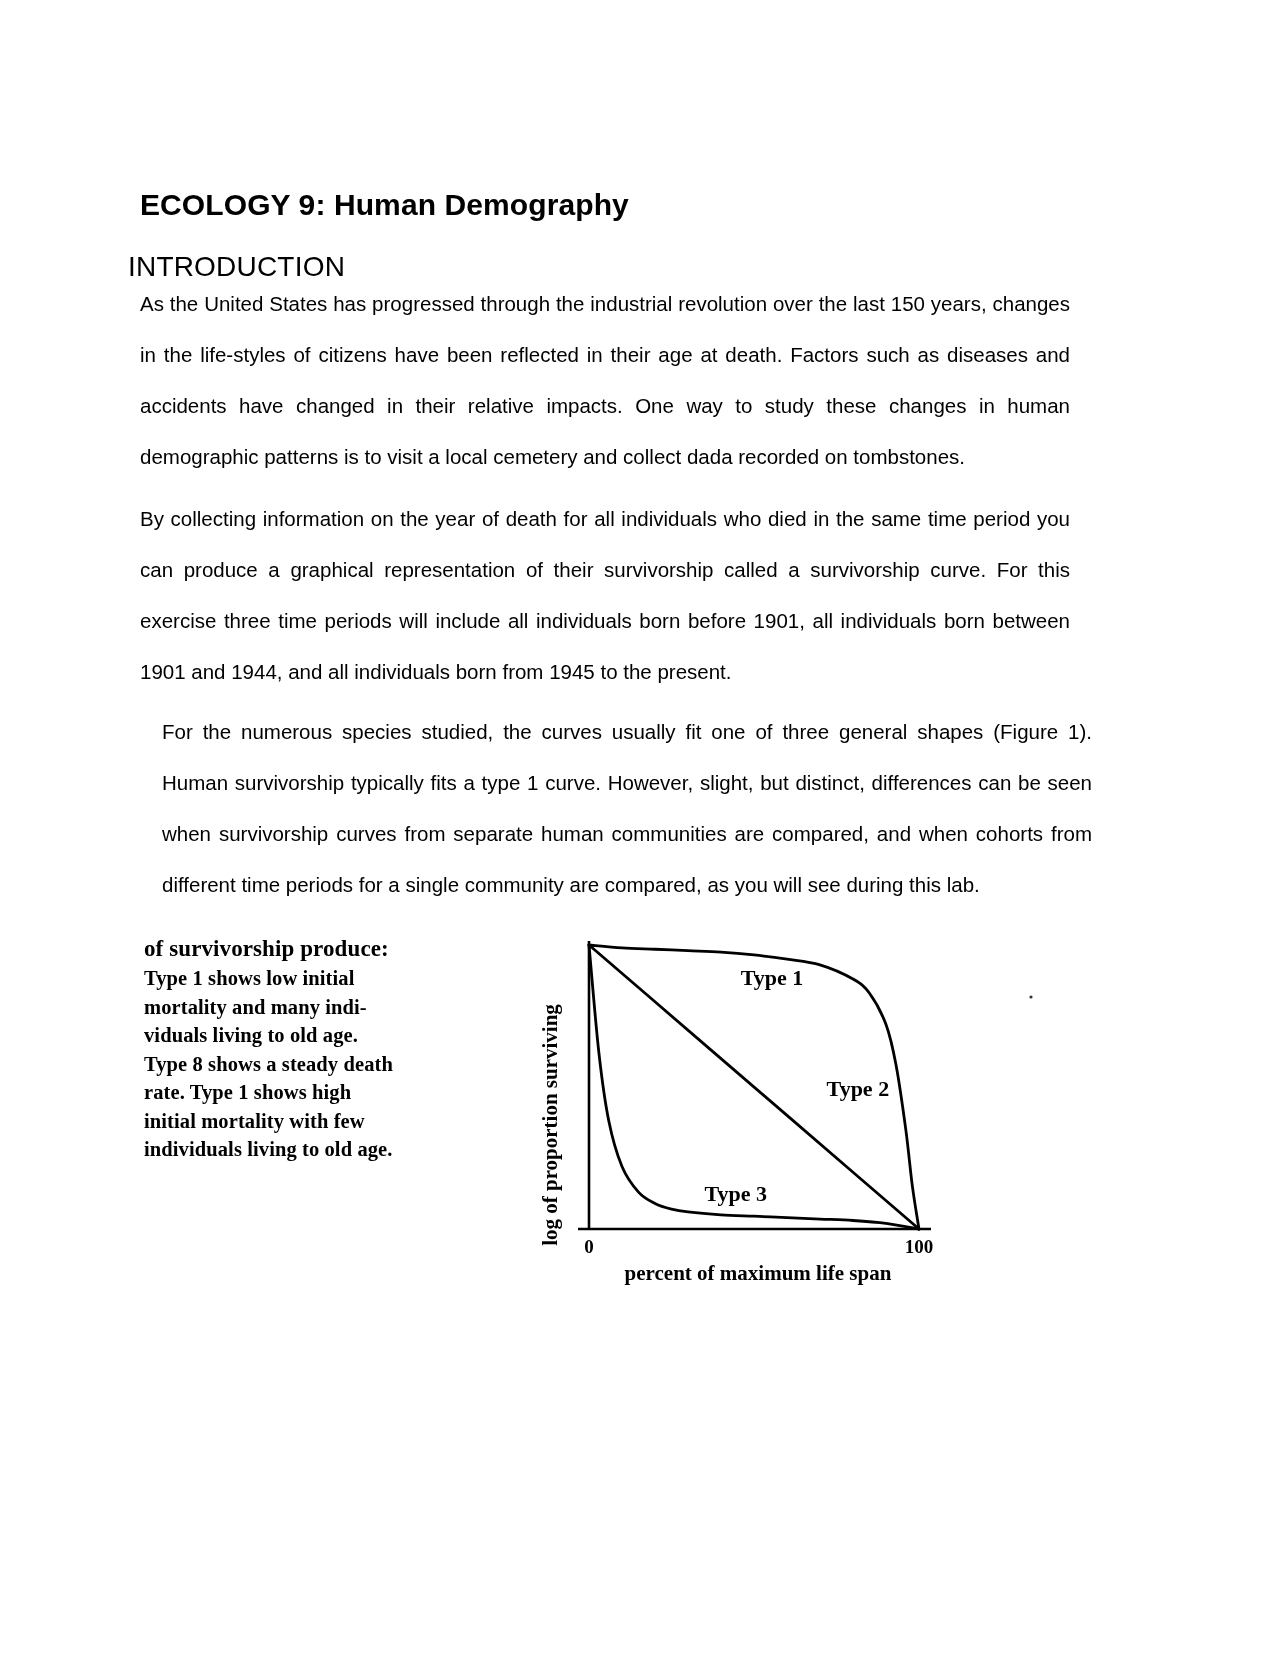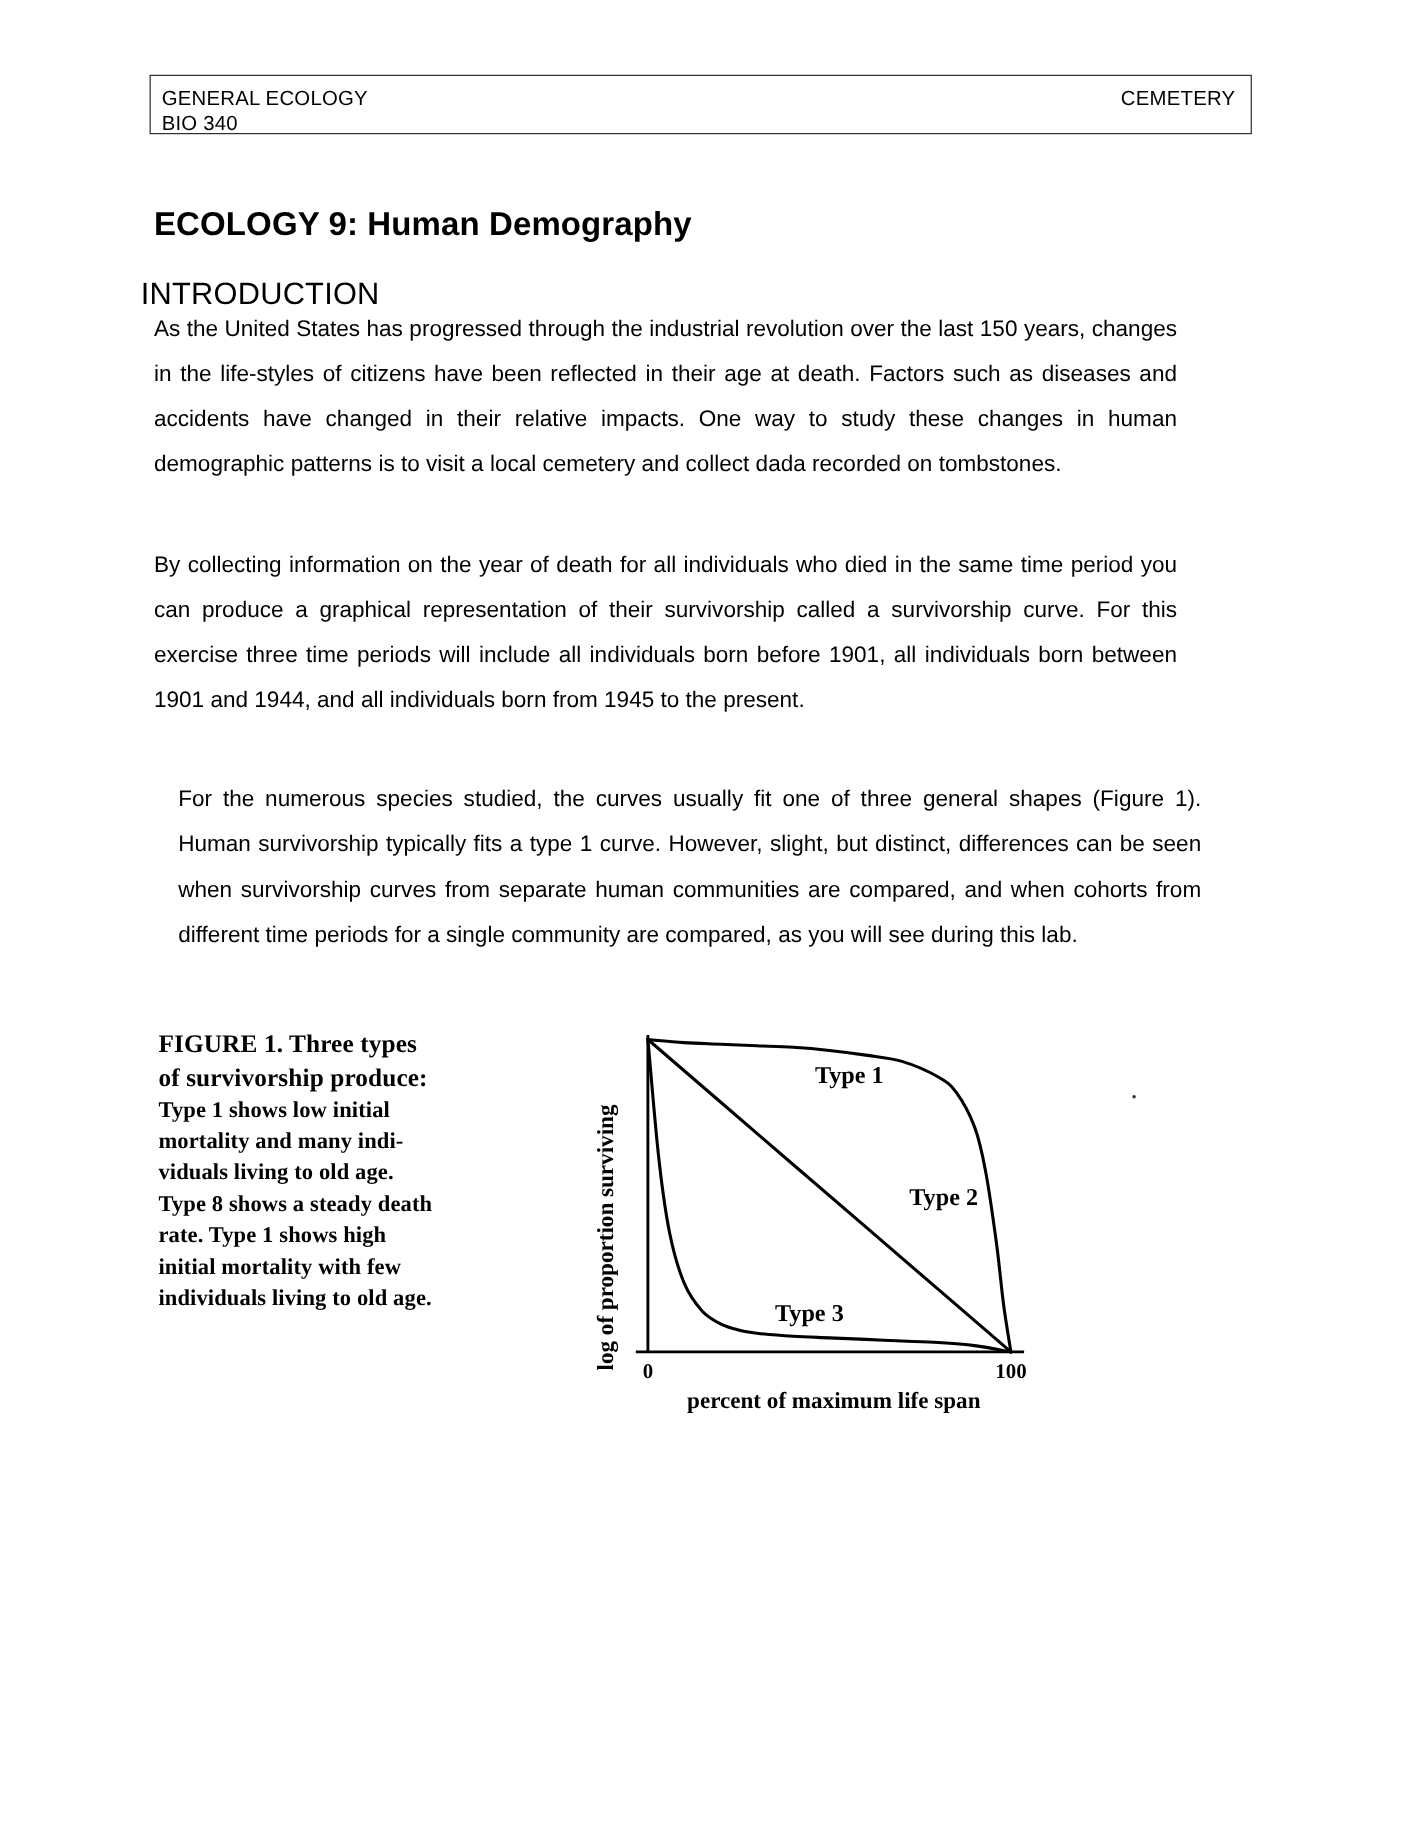--- a/index.html
+++ b/index.html
@@ -73,21 +73,21 @@
     position: absolute;
     left: 128px;
     top: 228px;
     font-size: 28px;
     font-weight: normal;
     letter-spacing: 0.2px;
     white-space: nowrap;
   }
   .para {
     font-size: 20.5px;
-    line-height: 41px;
+    line-height: 51px;
     text-align: justify;
     text-justify: inter-word;
     margin: 0 0 34px 0;
   }
   .para:last-child { margin-bottom: 0; }
 
   #para-1 { position: absolute; top: 278px; left: 140px; width: 930px; }
   #para-2 { position: absolute; top: 493px; left: 140px; width: 930px; }
   #para-3 { position: absolute; top: 706px; left: 140px; width: 930px; margin-left: 22px; }
 
@@ -137,42 +137,32 @@
     width: 1280px;
     text-align: center;
     font-size: 19.5px;
   }
 </style>
 </head>
 <body>
 
 <div class="page">
 
-  <div class="header-box">
-    <div class="header-inner">
-      <div class="header-left">
-        <div>GENERAL ECOLOGY</div>
-        <div>BIO 340</div>
-      </div>
-      <div class="header-right">CEMETERY</div>
-    </div>
-  </div>
 
   <h1 class="chapter-title">ECOLOGY 9:  Human Demography</h1>
   <h2 class="section-heading">INTRODUCTION</h2>
 
   <p class="para" id="para-1">As the United States has progressed through the industrial revolution over the last 150 years, changes in the life-styles of citizens have been reflected in their age at death.  Factors such as diseases and accidents have changed in their relative impacts.  One way to study these changes in human demographic patterns is to visit a local cemetery and collect dada recorded on tombstones.</p>
   <p class="para" id="para-2">By collecting information on the year of death for all individuals who died in the same time period you can produce a graphical representation of their survivorship called a survivorship curve.  For this exercise three time periods will include all individuals born before 1901, all individuals born between 1901 and 1944, and all individuals born from 1945 to the present.</p>
   <p class="para" id="para-3">For the numerous species studied, the curves usually fit one of three general shapes (Figure 1).  Human survivorship typically fits a type 1 curve.  However, slight, but distinct, differences can be seen when survivorship curves from separate human communities are compared, and when cohorts from different time periods for a single community are compared, as you will see during this lab.</p>
 
   <div class="figure-wrap">
 
     <div class="figure-caption">
       <div class="caption-lead">
-        <div>FIGURE 1. Three types</div>
         <div>of survivorship produce:</div>
       </div>
       <div class="caption-rest">
         <div>Type 1 shows low initial</div>
         <div>mortality and many indi-</div>
         <div>viduals living to old age.</div>
         <div>Type 8 shows a steady death</div>
         <div>rate. Type 1 shows high</div>
         <div>initial mortality with few</div>
         <div>individuals living to old age.</div>

